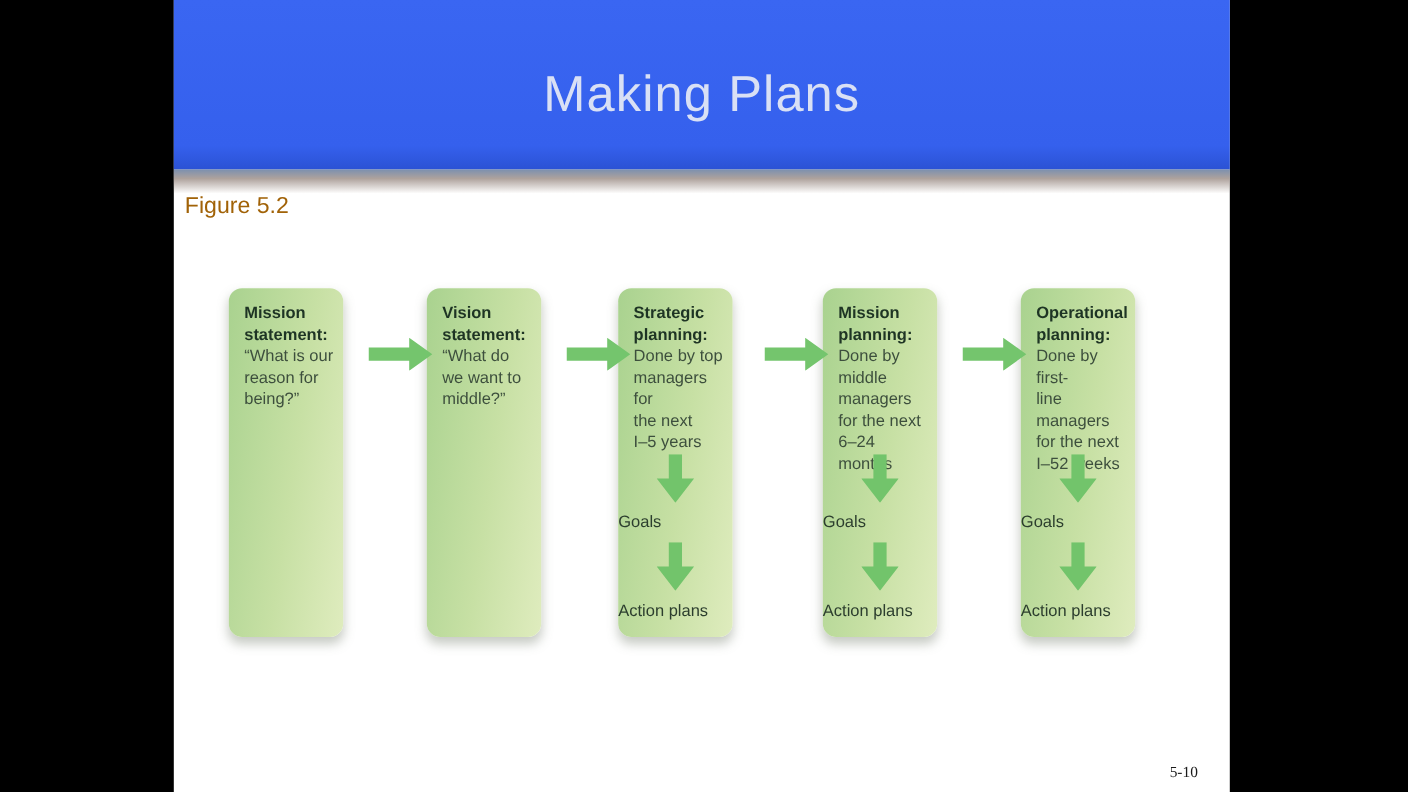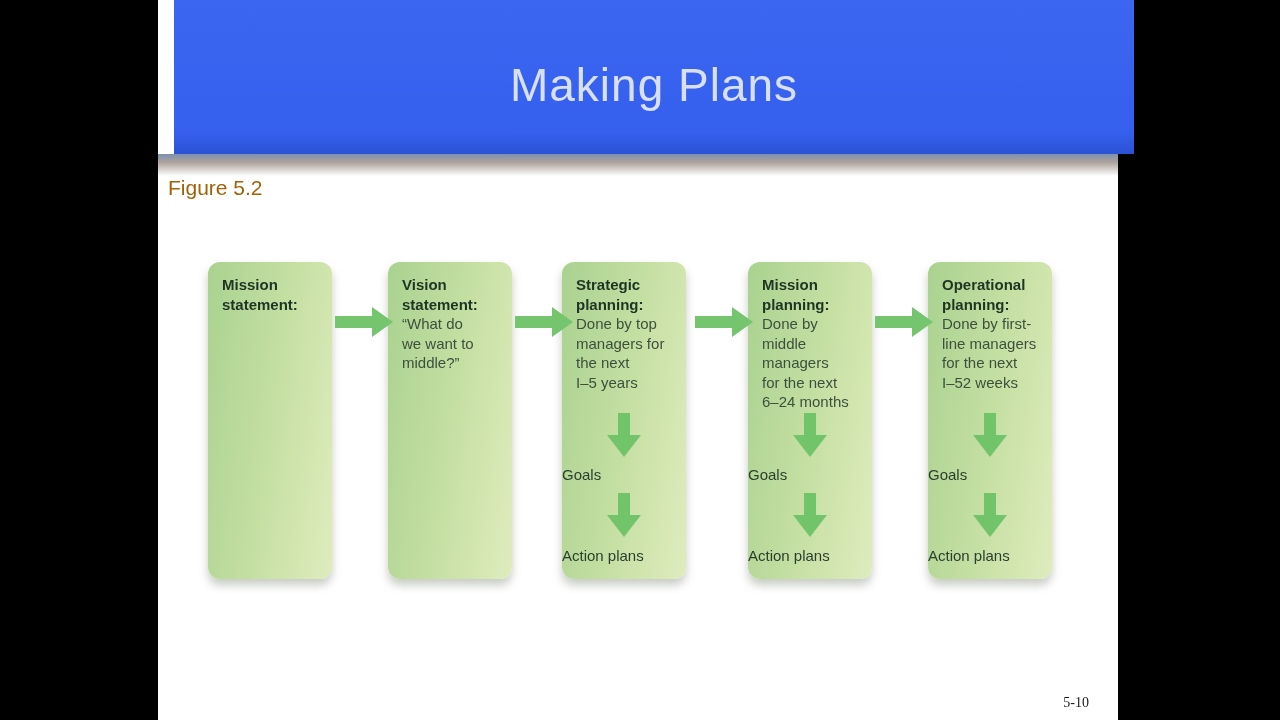--- a/index.html
+++ b/index.html
@@ -3,30 +3,30 @@
 <meta charset="utf-8">
 <style>
   * { margin:0; padding:0; box-sizing:border-box; }
   html,body { width:1280px; height:720px; background:#000; overflow:hidden;
               font-family:"Liberation Sans", sans-serif; }
   .stage { position:relative; width:1280px; height:720px; background:#000; }
 
   .slide { position:absolute; left:158px; top:0; width:960px; height:720px; background:#ffffff; }
 
   .banner { position:absolute; left:0; top:0; width:100%; height:154px;
-            background:linear-gradient(180deg,#3a66f2 0%,#3560ed 86%,#2b52d4 100%);margin-left:16px; }
+            background:linear-gradient(180deg,#3a66f2 0%,#3560ed 86%,#2b52d4 100%); }
   .banner-title { position:absolute; left:0; top:58px; width:100%; text-align:center;
                   font-size:46px; font-weight:400; letter-spacing:1px; color:#d9e0f5; }
   .banner-shadow { position:absolute; left:0; top:154px; width:100%; height:22px;
                    background:linear-gradient(180deg,#5b749b 0%,#9a8b84 38%,rgba(255,255,255,0) 100%);
                    opacity:.8; }
 
   .figure-label { position:absolute; left:10px; top:176px; font-size:21px; color:#a16207; }
 
-  .box { position:absolute; top:262px; width:124px; height:317px; border-radius:12px;
+  .box { position:absolute; top:262px; width:104px; height:317px; border-radius:12px;
          background:linear-gradient(98deg,#a9d28f 0%,#c7e0a4 55%,#dfecbe 100%);
          box-shadow:0 6px 10px rgba(95,105,85,0.35);
          padding:13px 9px 0 14px; }
   .box-heading { font-size:15px; font-weight:bold; line-height:19.5px; color:#1e3424;
                  white-space:pre-line; }
   .box-body { font-size:15px; line-height:19.5px; color:#3d4f3d; white-space:pre-line; }
 
   .right-arrow { position:absolute; top:307px; width:58px; height:30px; }
 
   .down-arrow { position:absolute; left:50%; transform:translateX(-50%); width:34px; height:44px; }
@@ -49,20 +49,23 @@
     <div class="banner">
       <div class="banner-title">Making Plans</div>
     </div>
     <div class="banner-shadow"></div>
 
     <div class="figure-label">Figure 5.2</div>
 
     <div class="box" style="left:50px">
       <div class="box-heading">Mission
 statement:</div>
+      <div class="box-body">“What is our
+reason for
+being?”</div>
     </div>
 
     <div class="box" style="left:230px">
       <div class="box-heading">Vision
 statement:</div>
       <div class="box-body">“What do
 we want to
 middle?”</div>
     </div>
 

